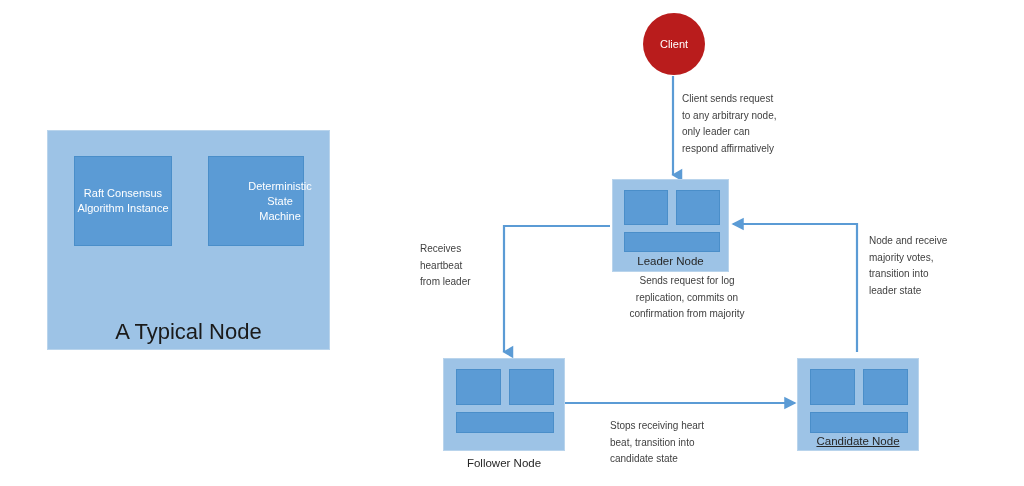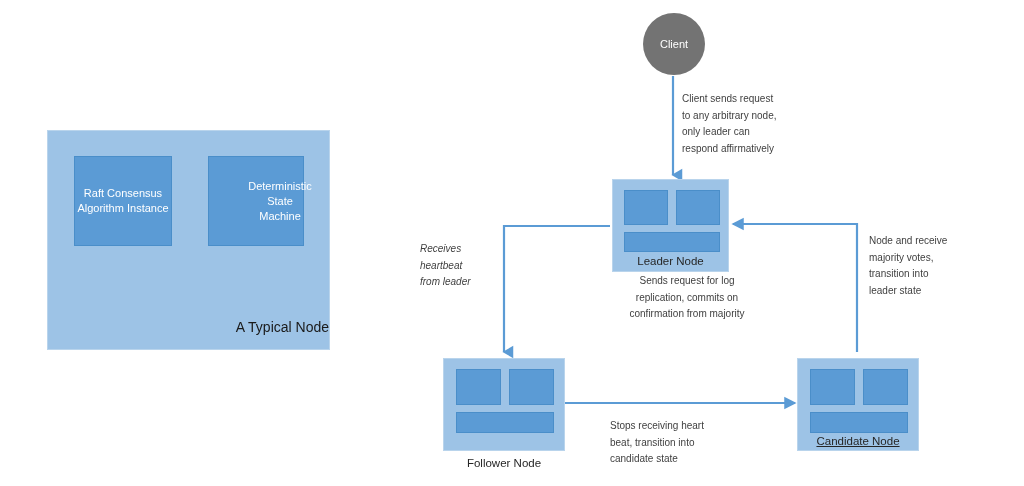--- a/index.html
+++ b/index.html
@@ -45,37 +45,37 @@
     text-align: center;
     color: #262626;
     font-size: 11.5px;
     font-weight: 400;
   }
 
   .panel-title {
     position: absolute;
     left: 0;
     right: 0;
-    text-align: right;
+    text-align: center;
     color: #1a1a1a;
-    font-size: 14px;
+    font-size: 22px;
   }
 
   .note {
     position: absolute;
     color: #3f3f3f;
     font-size: 10px;
     line-height: 16.5px;
     white-space: pre-line;
   }
   .note.center { text-align: center; }
   .note.left { text-align: left; }
 
   .client-circle {
-    background: #737373;
+    background: #b91c1c;
     border-radius: 50%;
     display: flex;
     align-items: center;
     justify-content: center;
     color: #ffffff;
     font-size: 11px;
   }
 
   svg.connectors {
     position: absolute;
@@ -153,21 +153,21 @@
   <div class="node-label" style="top:76px;margin-top:22px;">Follower Node</div>
 </div>
 
 <div class="panel-outer abs" style="left:797px; top:358px; width:122px; height:93px;">
   <div class="inner-box abs" style="left:12px; top:10px; width:45px; height:36px;"></div>
   <div class="inner-box abs" style="left:65px; top:10px; width:45px; height:36px;"></div>
   <div class="inner-box abs" style="left:12px; top:53px; width:98px; height:21px;"></div>
   <div class="node-label" style="top:76px;text-decoration:underline;">Candidate Node</div>
 </div>
 
-<div class="note left" style="left:420px; top:241px; width:110px;font-style:italic;">Receives
+<div class="note left" style="left:420px; top:241px; width:110px;">Receives
 heartbeat
 from leader</div>
 
 <div class="note left" style="left:610px; top:418px; width:160px;">Stops receiving heart
 beat, transition into
 candidate state</div>
 
 <div class="note left" style="left:869px; top:233px; width:130px;">Node and receive
 majority votes,
 transition into

